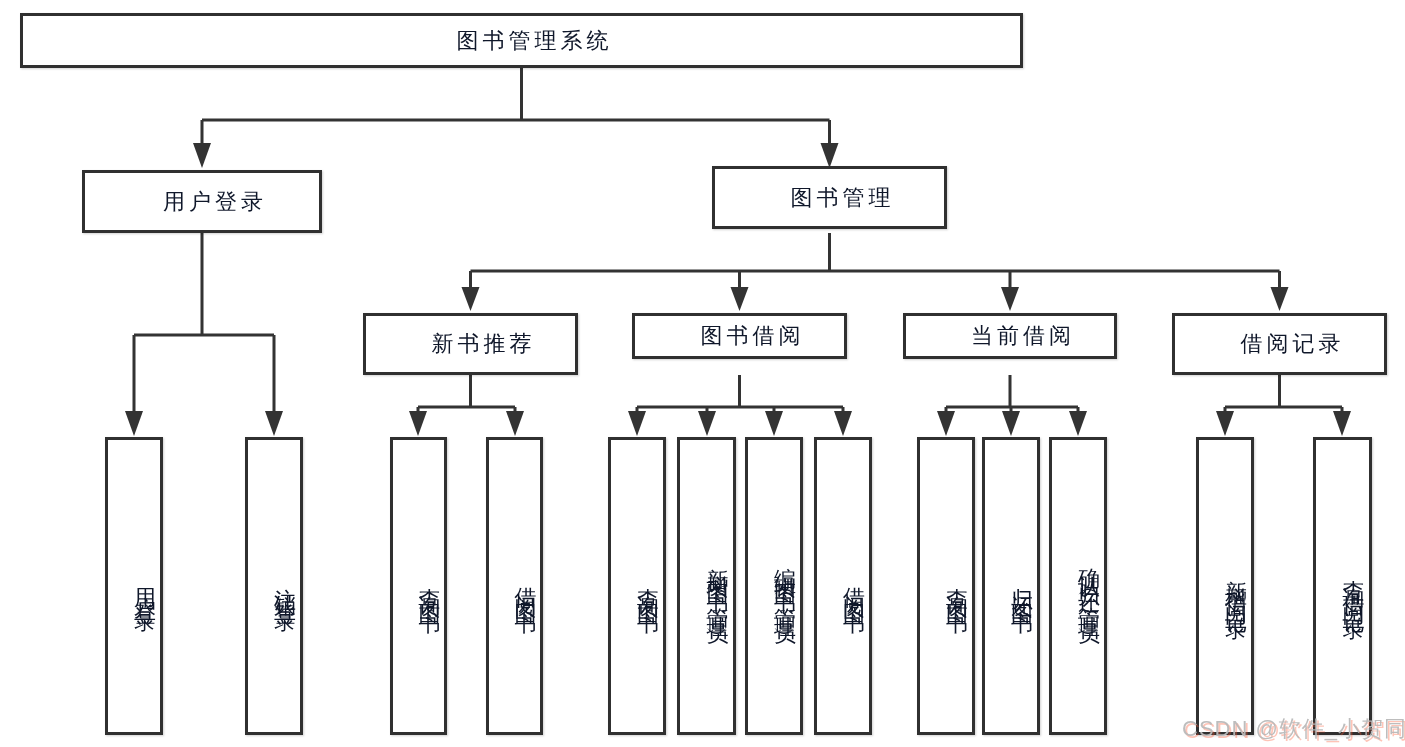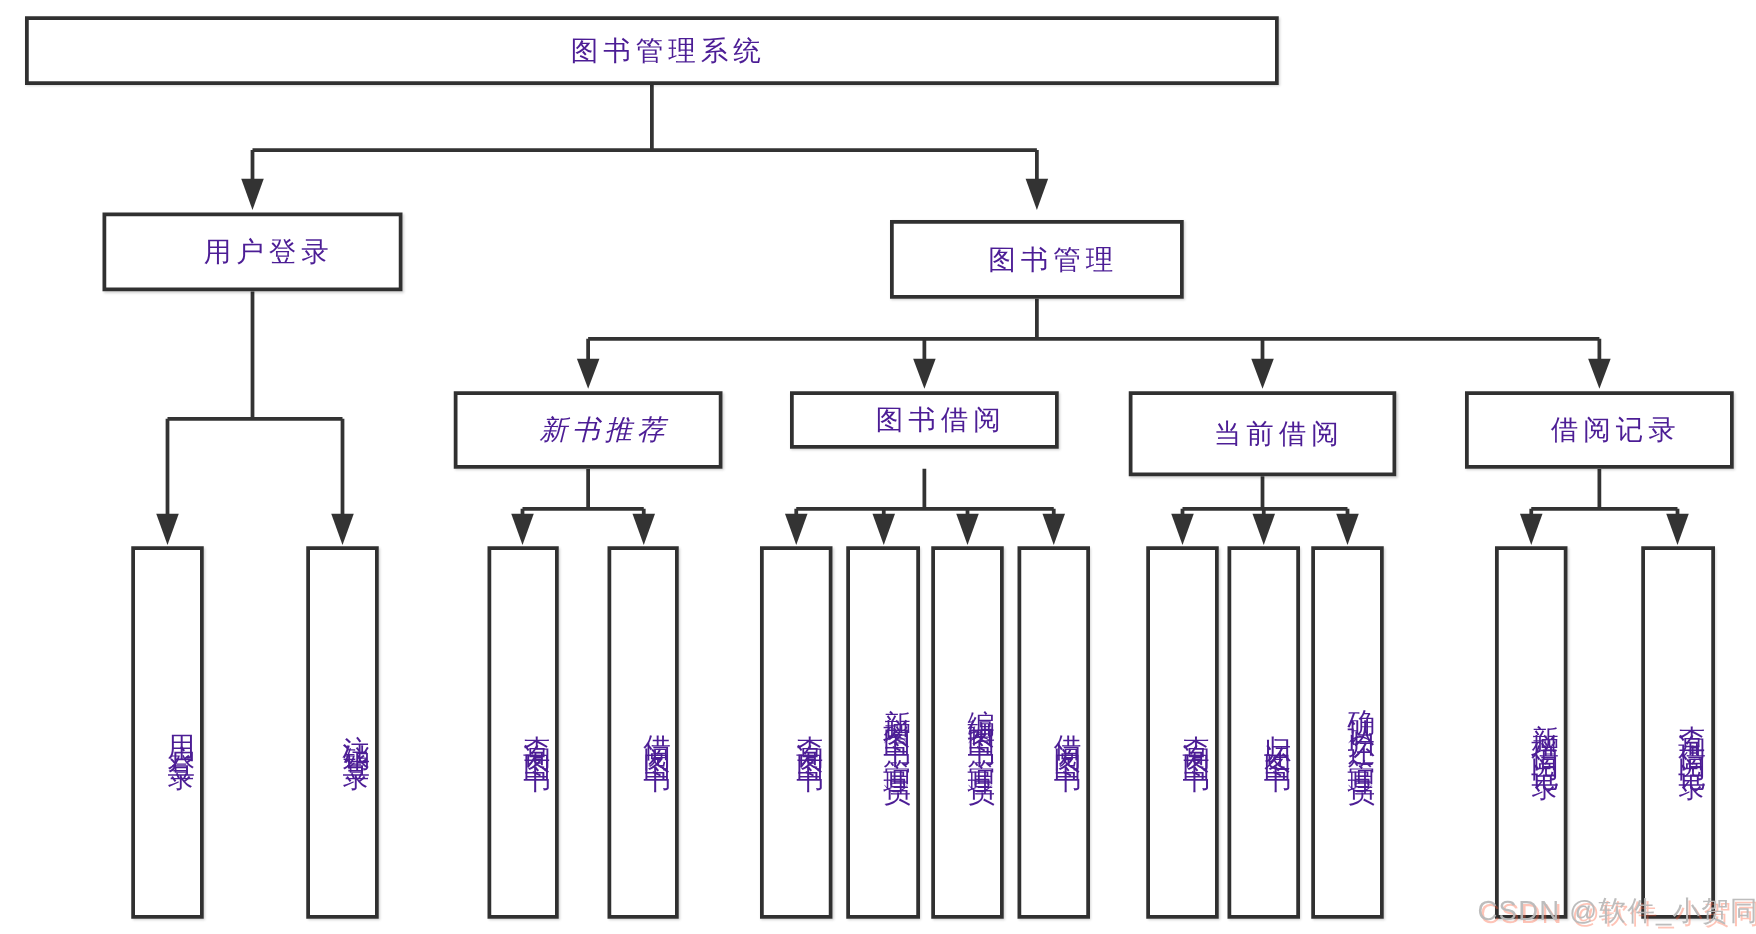--- a/index.html
+++ b/index.html
@@ -14,21 +14,21 @@
   .stage svg.connectors {
     position: absolute;
     left: 0; top: 0;
     width: 1405px; height: 747px;
   }
   .box {
     position: absolute;
     box-sizing: border-box;
     background: #ffffff;
     border: 3px solid #303030;
-    color: #4c1d95;
+    color: #0f172a;
     display: flex;
     align-items: center;
     justify-content: center;
     text-align: center;
     box-shadow: 1px 1px 2px rgba(0,0,0,0.18);
     z-index: 2;
     padding-left: 22px;
   }
   .box.h {
     font-size: 22px;
@@ -98,25 +98,25 @@
       <polygon points="1002,411 1020,411 1011,436"></polygon>
       <polygon points="1069,411 1087,411 1078,436"></polygon>
       <polygon points="1216,411 1234,411 1225,436"></polygon>
       <polygon points="1333,411 1351,411 1342,436"></polygon>
     </g>
   </svg>
 
   <div class="box h" style="left:20px; top:13px; width:1003px; height:55px;">图书管理系统</div>
 
   <div class="box h" style="left:82px; top:170px; width:240px; height:63px;">用户登录</div>
-  <div class="box h" style="left:712px; top:176px; width:235px; height:63px;">图书管理</div>
+  <div class="box h" style="left:712px; top:166px; width:235px; height:63px;">图书管理</div>
 
-  <div class="box h" style="left:363px; top:313px; width:215px; height:62px;font-style:italic;">新书推荐</div>
+  <div class="box h" style="left:363px; top:313px; width:215px; height:62px;">新书推荐</div>
   <div class="box h" style="left:632px; top:313px; width:215px; height:46px;">图书借阅</div>
-  <div class="box h" style="left:903px; top:313px; width:214px; height:68px;">当前借阅</div>
+  <div class="box h" style="left:903px; top:313px; width:214px; height:46px;">当前借阅</div>
   <div class="box h" style="left:1172px; top:313px; width:215px; height:62px;">借阅记录</div>
 
   <div class="box v" style="left:105px; top:437px; width:58px; height:298px;">用户登录</div>
   <div class="box v" style="left:245px; top:437px; width:58px; height:298px;">注销登录</div>
 
   <div class="box v" style="left:390px; top:437px; width:57px; height:298px;">查询图书</div>
   <div class="box v" style="left:486px; top:437px; width:57px; height:298px;">借阅图书</div>
 
   <div class="box v" style="left:608px; top:437px; width:58px; height:298px;">查询图书</div>
   <div class="box v" style="left:677px; top:437px; width:59px; height:298px;">新增图书（管理员）</div>

